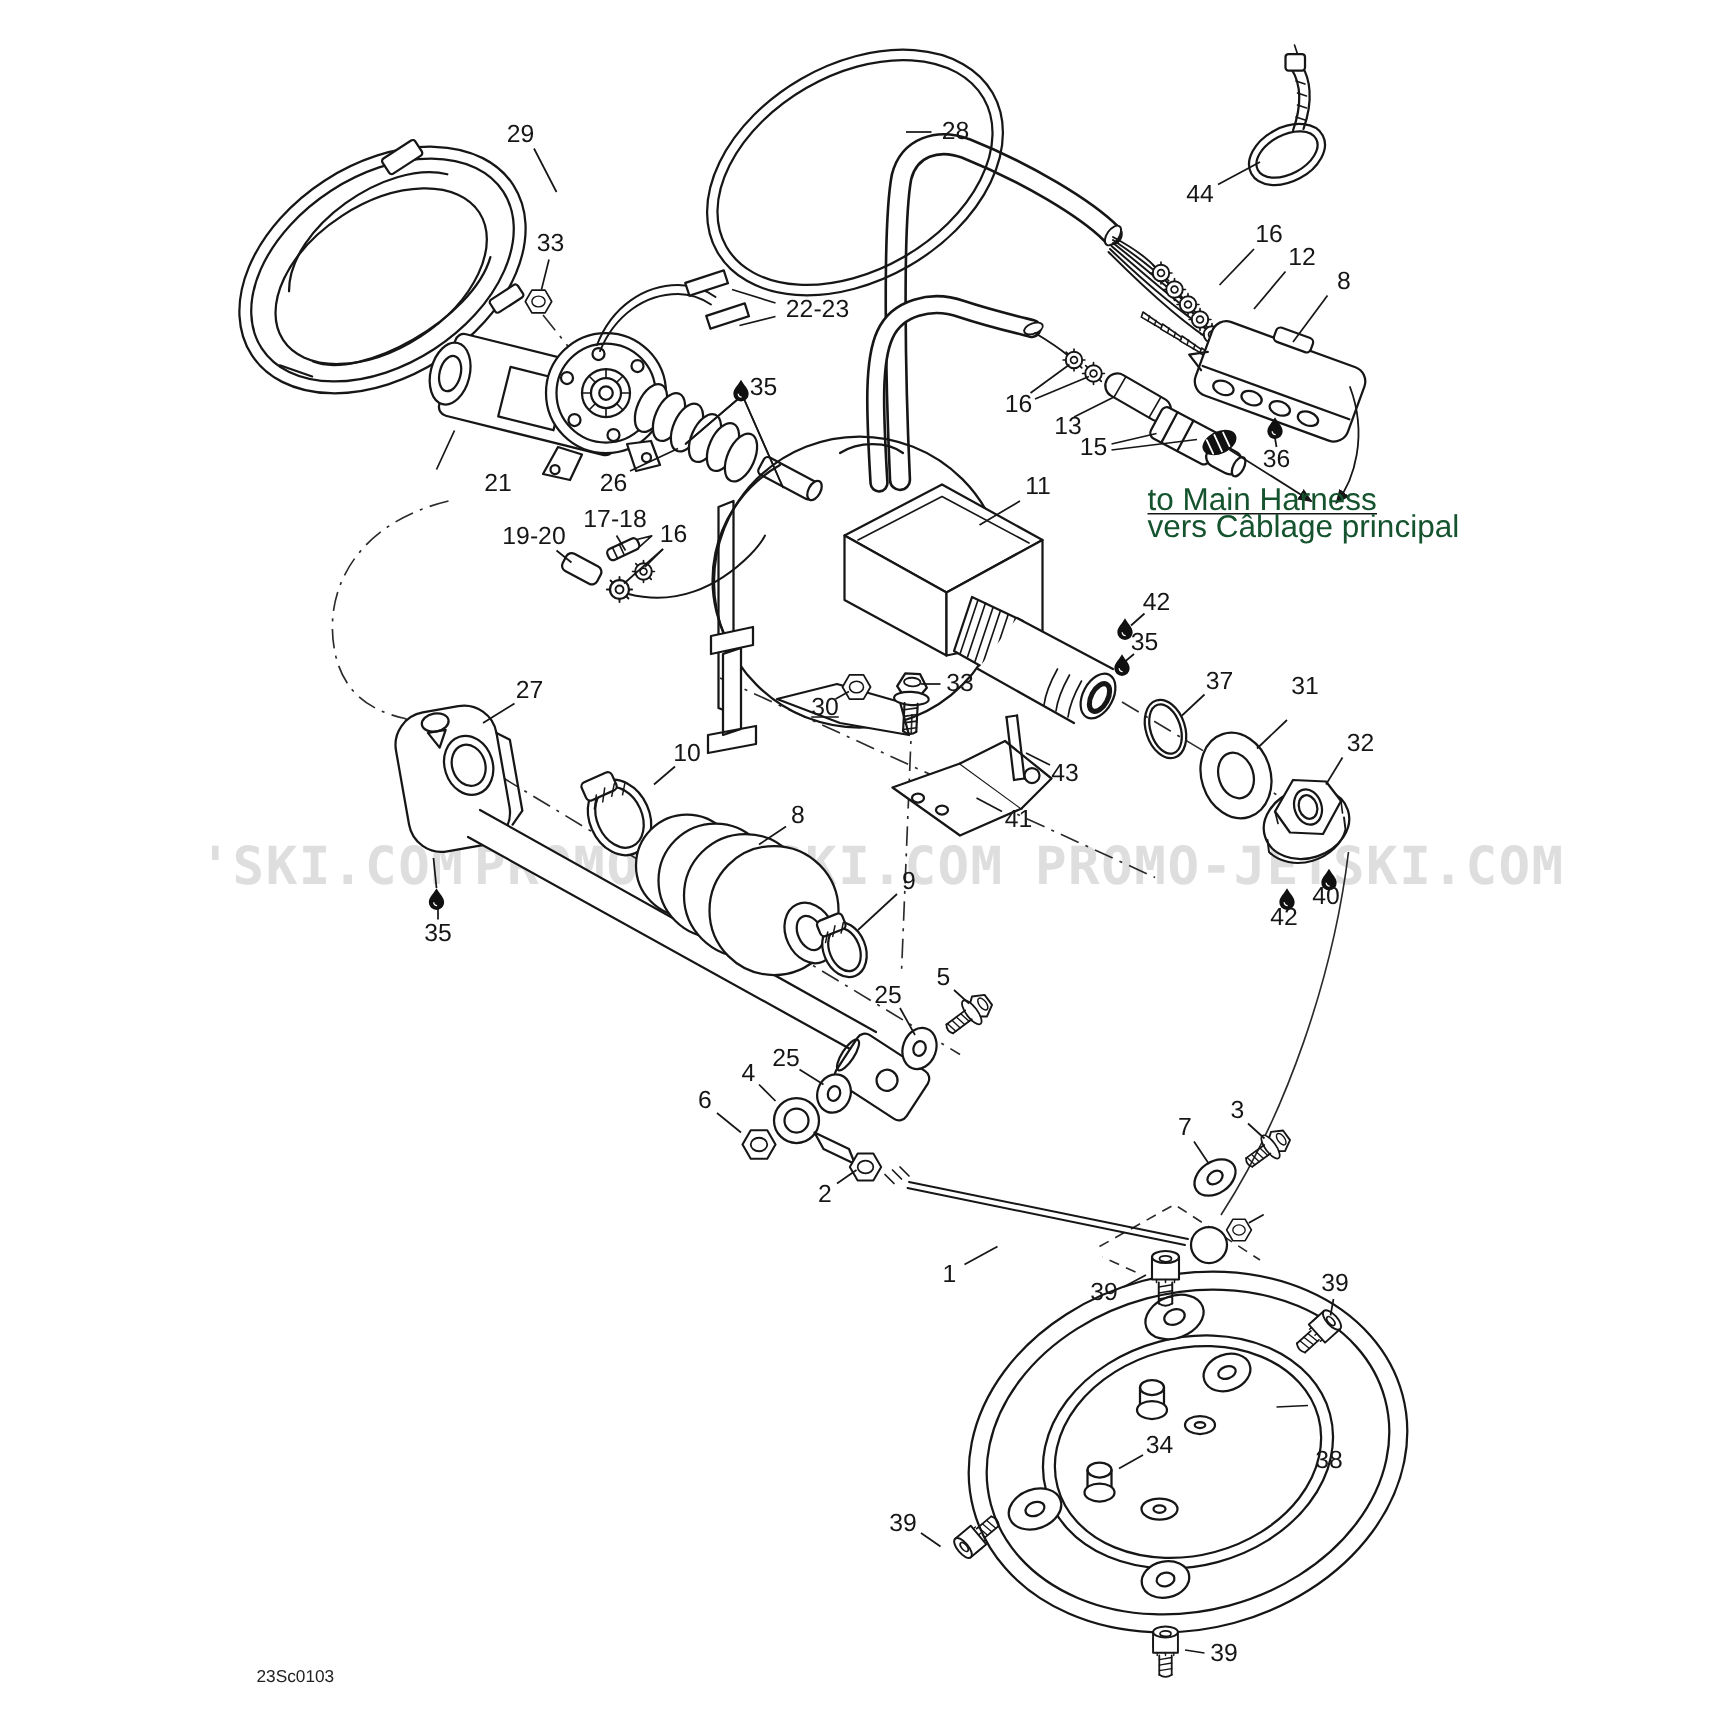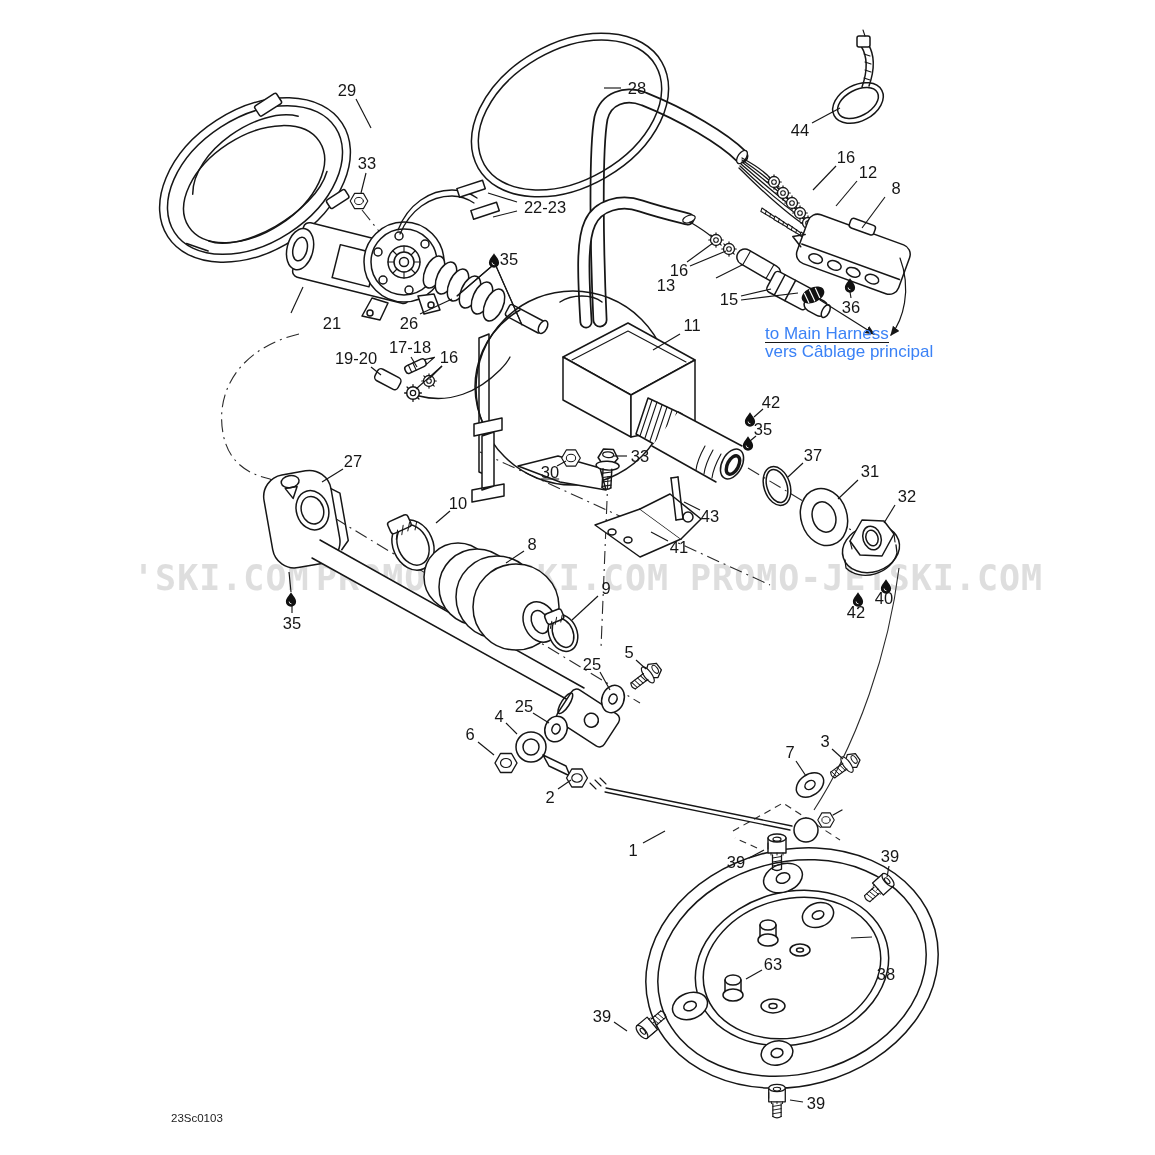--- a/index.html
+++ b/index.html
@@ -5,21 +5,21 @@
   html,body{margin:0;padding:0;background:#fff;}
   #stage{position:relative;width:1155px;height:1155px;background:#ffffff;overflow:hidden;
          font-family:"Liberation Sans",sans-serif;}
   #watermark{position:absolute;inset:0;z-index:1;}
   #watermark span{position:absolute;transform:translateY(-50%);
          font-family:"DejaVu Sans Mono",monospace;font-weight:700;font-size:35px;
          letter-spacing:1px;color:#cncnc;color:#cbcbcb;opacity:.62;white-space:nowrap;}
   #art-svg{position:absolute;left:0;top:0;z-index:2;}
   .callout{position:absolute;z-index:3;transform:translate(-50%,-50%);
          font-size:16.5px;color:#161616;white-space:nowrap;}
-  #harness-note{position:absolute;left:765px;top:326px;z-index:3;font-size:17px;color:#3b82f6;line-height:15px;}
+  #harness-note{position:absolute;left:765px;top:326px;z-index:3;font-size:21px;color:#14532d;line-height:15px;}
   #harness-note .en{display:inline-block;border-bottom:1.6px solid #161616;padding-bottom:1px;}
   #harness-note .fr{display:block;margin-top:1px;}
   #drawing-code{position:absolute;left:171px;top:1112px;z-index:3;font-size:11.5px;color:#222;}
 </style>
 </head>
 <body>
 
 <div id="stage">
 
   <div id="watermark">
@@ -501,34 +501,34 @@
   <div id="drawing-code">23Sc0103</div>
 <div class="callout" style="left: 347px; top: 90px;">29</div>
     <div class="callout" style="left: 637px; top: 88px;">28</div>
     <div class="callout" style="left: 800px; top: 130px;">44</div>
     <div class="callout" style="left: 846px; top: 157px;">16</div>
     <div class="callout" style="left: 868px; top: 172px;">12</div>
     <div class="callout" style="left: 896px; top: 188px;">8</div>
     <div class="callout" style="left: 367px; top: 163px;">33</div>
     <div class="callout" style="left: 545px; top: 207px;">22-23</div>
     <div class="callout" style="left: 679px; top: 270px;">16</div>
-    <div class="callout" style="left: 666px; top: 285px;">13</div>
+    <div class="callout" style="left: 712px; top: 285px;">13</div>
     <div class="callout" style="left: 729px; top: 299px;">15</div>
     <div class="callout" style="left: 851px; top: 307px;">36</div>
     <div class="callout" style="left: 284px; top: 323px; margin-left: 48px;">21</div>
     <div class="callout" style="left: 409px; top: 323px;">26</div>
     <div class="callout" style="left: 509px; top: 259px;">35</div>
     <div class="callout" style="left: 692px; top: 325px;">11</div>
     <div class="callout" style="left: 410px; top: 347px;">17-18</div>
     <div class="callout" style="left: 449px; top: 357px;">16</div>
     <div class="callout" style="left: 356px; top: 358px;">19-20</div>
     <div class="callout" style="left: 771px; top: 402px;">42</div>
     <div class="callout" style="left: 763px; top: 429px;">35</div>
     <div class="callout" style="left: 813px; top: 455px;">37</div>
-    <div class="callout" style="left: 870px; top: 471px;">31</div>
+    <div class="callout" style="left: 870px; top: 458px;">31</div>
     <div class="callout" style="left: 907px; top: 496px;">32</div>
     <div class="callout" style="left: 353px; top: 461px;">27</div>
     <div class="callout" style="left: 550px; top: 472px; text-decoration: underline;">30</div>
     <div class="callout" style="left: 640px; top: 456px;">33</div>
     <div class="callout" style="left: 458px; top: 503px;">10</div>
     <div class="callout" style="left: 532px; top: 544px;">8</div>
     <div class="callout" style="left: 710px; top: 516px;">43</div>
     <div class="callout" style="left: 679px; top: 547px;">41</div>
     <div class="callout" style="left: 606px; top: 588px;">9</div>
     <div class="callout" style="left: 884px; top: 598px;">40</div>
@@ -539,16 +539,16 @@
     <div class="callout" style="left: 524px; top: 706px;">25</div>
     <div class="callout" style="left: 499px; top: 716px;">4</div>
     <div class="callout" style="left: 470px; top: 734px;">6</div>
     <div class="callout" style="left: 550px; top: 797px;">2</div>
     <div class="callout" style="left: 790px; top: 752px;">7</div>
     <div class="callout" style="left: 825px; top: 741px;">3</div>
     <div class="callout" style="left: 633px; top: 850px;">1</div>
     <div class="callout" style="left: 736px; top: 862px;">39</div>
     <div class="callout" style="left: 890px; top: 856px;">39</div>
     <div class="callout" style="left: 886px; top: 937px; margin-top: 37px;">38</div>
-    <div class="callout" style="left: 773px; top: 964px;">63</div>
+    <div class="callout" style="left: 773px; top: 964px;">34</div>
     <div class="callout" style="left: 602px; top: 1016px;">39</div>
     <div class="callout" style="left: 816px; top: 1103px;">39</div>
   </div>
 
 </body></html>

